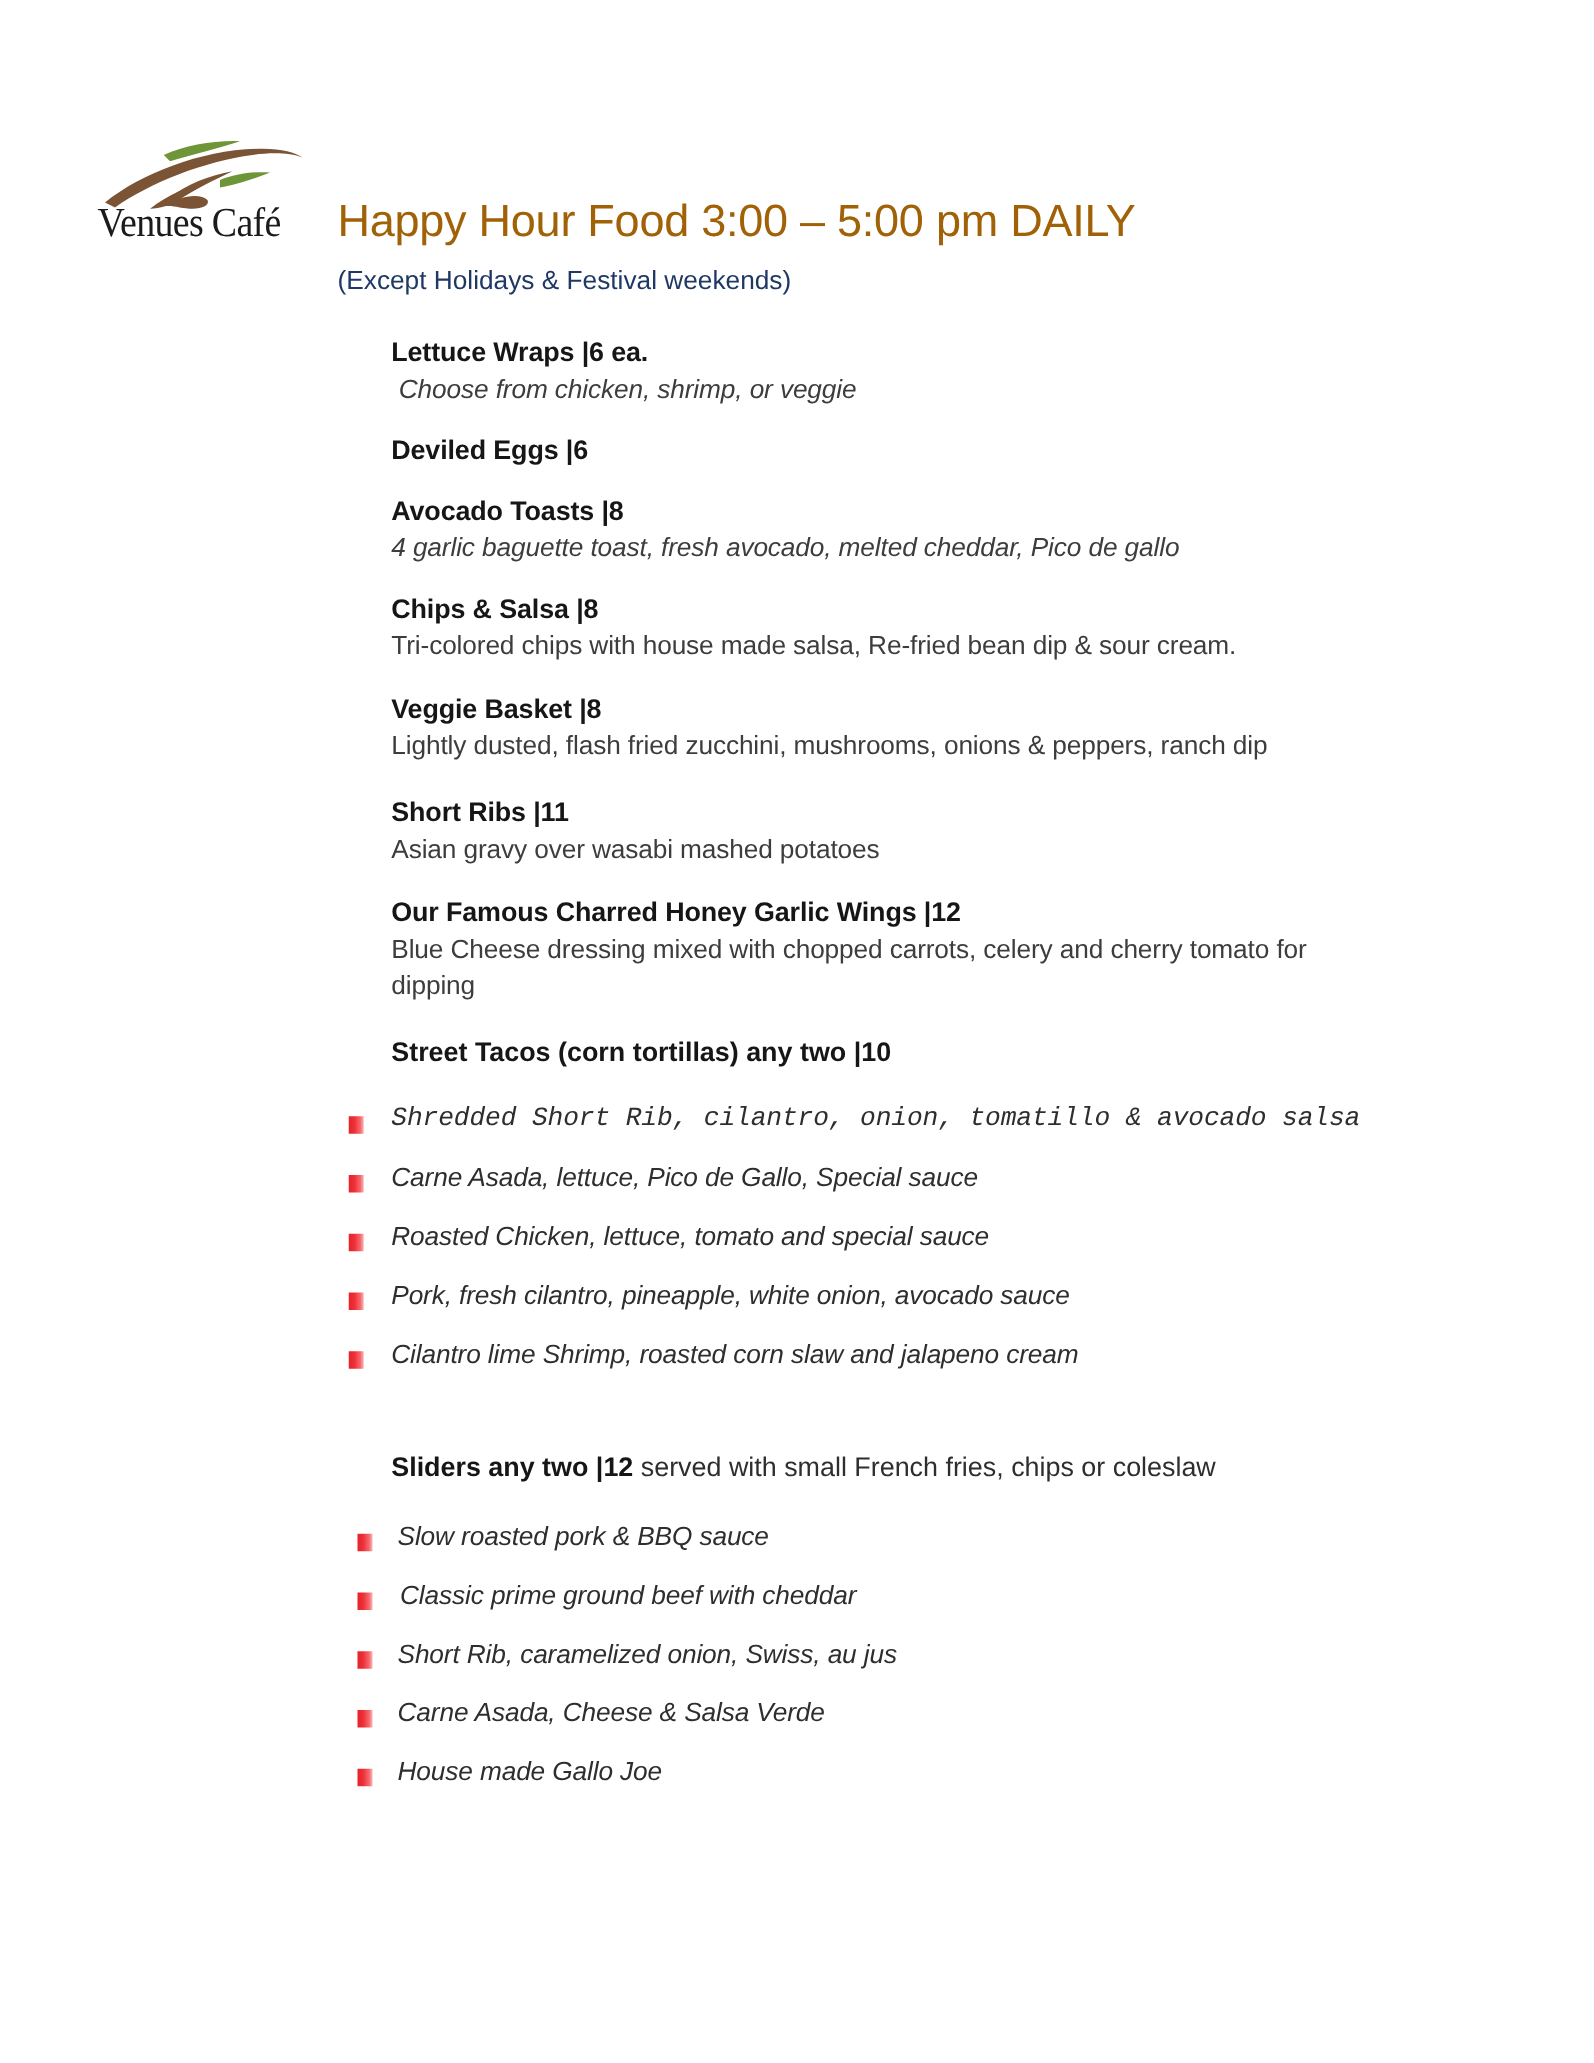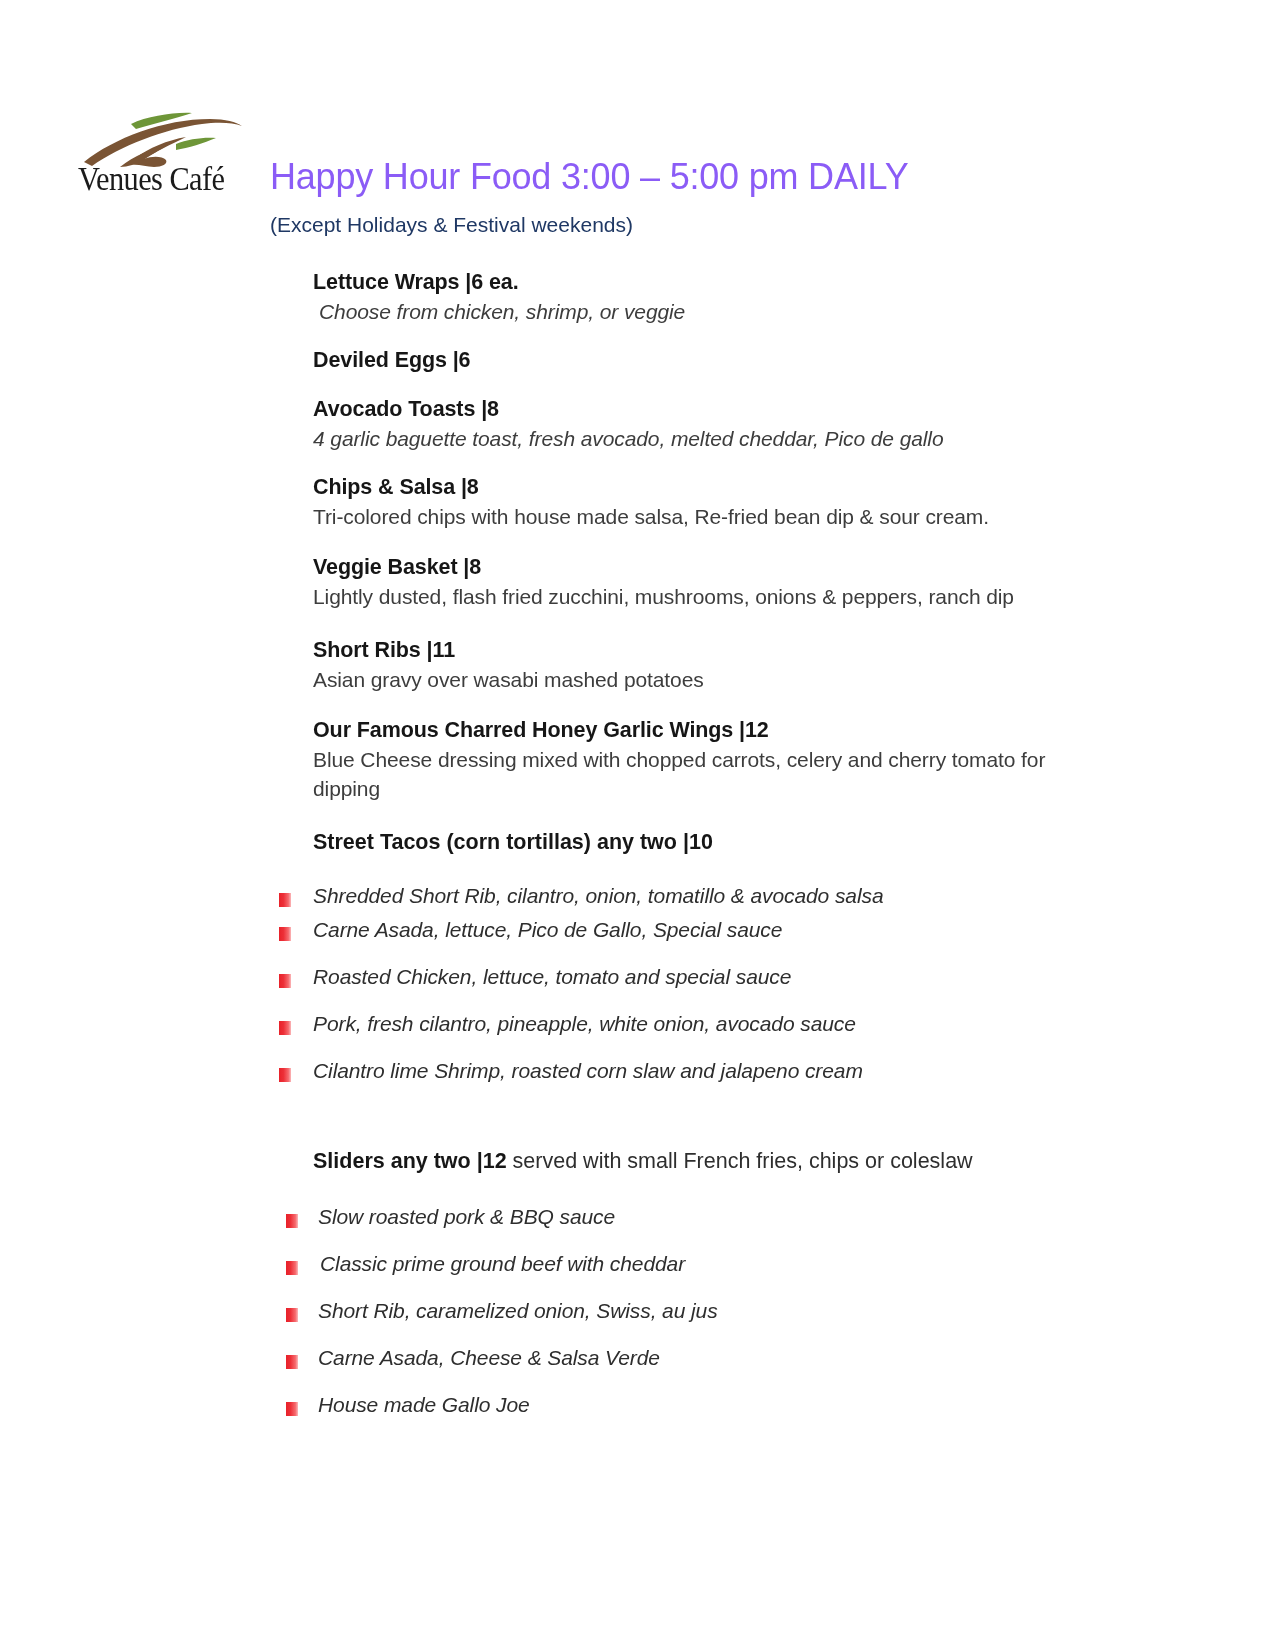--- a/index.html
+++ b/index.html
@@ -62,21 +62,21 @@
     transform-origin: left center;
   }
 
   .title-main {
     position: absolute;
     left: 270px;
     top: 52px;
     font-size: 36px;
     line-height: 42px;
     font-weight: 400;
-    color: #8b5cf6;
+    color: #a16207;
     white-space: nowrap;
     letter-spacing: -0.2px;
   }
   .title-sub {
     position: absolute;
     left: 270px;
     top: 108px;
     font-size: 21px;
     line-height: 26px;
     font-weight: 400;
@@ -233,21 +233,21 @@
     <div class="dish" style="margin-bottom:24px; padding-right:210px;">
       <div class="dish-name">Our Famous Charred Honey Garlic Wings |12</div>
       <div class="dish-desc">Blue Cheese dressing mixed with chopped carrots, celery and cherry tomato for dipping</div>
     </div>
 
     <div class="section-head" style="margin-bottom:24px;">
       <span class="sh-bold">Street Tacos (corn tortillas) any two |10</span>
     </div>
 
     <ul class="bullet-list">
-      <li class="bullet-item" style="margin-bottom:4px;">
+      <li class="bullet-item" style="margin-bottom:17px;font-family:Liberation Mono, monospace;">
         <span class="bullet-marker"></span>
         <span class="bullet-text">Shredded Short Rib, cilantro, onion, tomatillo &amp; avocado salsa</span>
       </li>
       <li class="bullet-item" style="margin-bottom:17px;">
         <span class="bullet-marker"></span>
         <span class="bullet-text">Carne Asada, lettuce, Pico de Gallo, Special sauce</span>
       </li>
       <li class="bullet-item" style="margin-bottom:17px;">
         <span class="bullet-marker"></span>
         <span class="bullet-text">Roasted Chicken, lettuce, tomato and special sauce</span>

